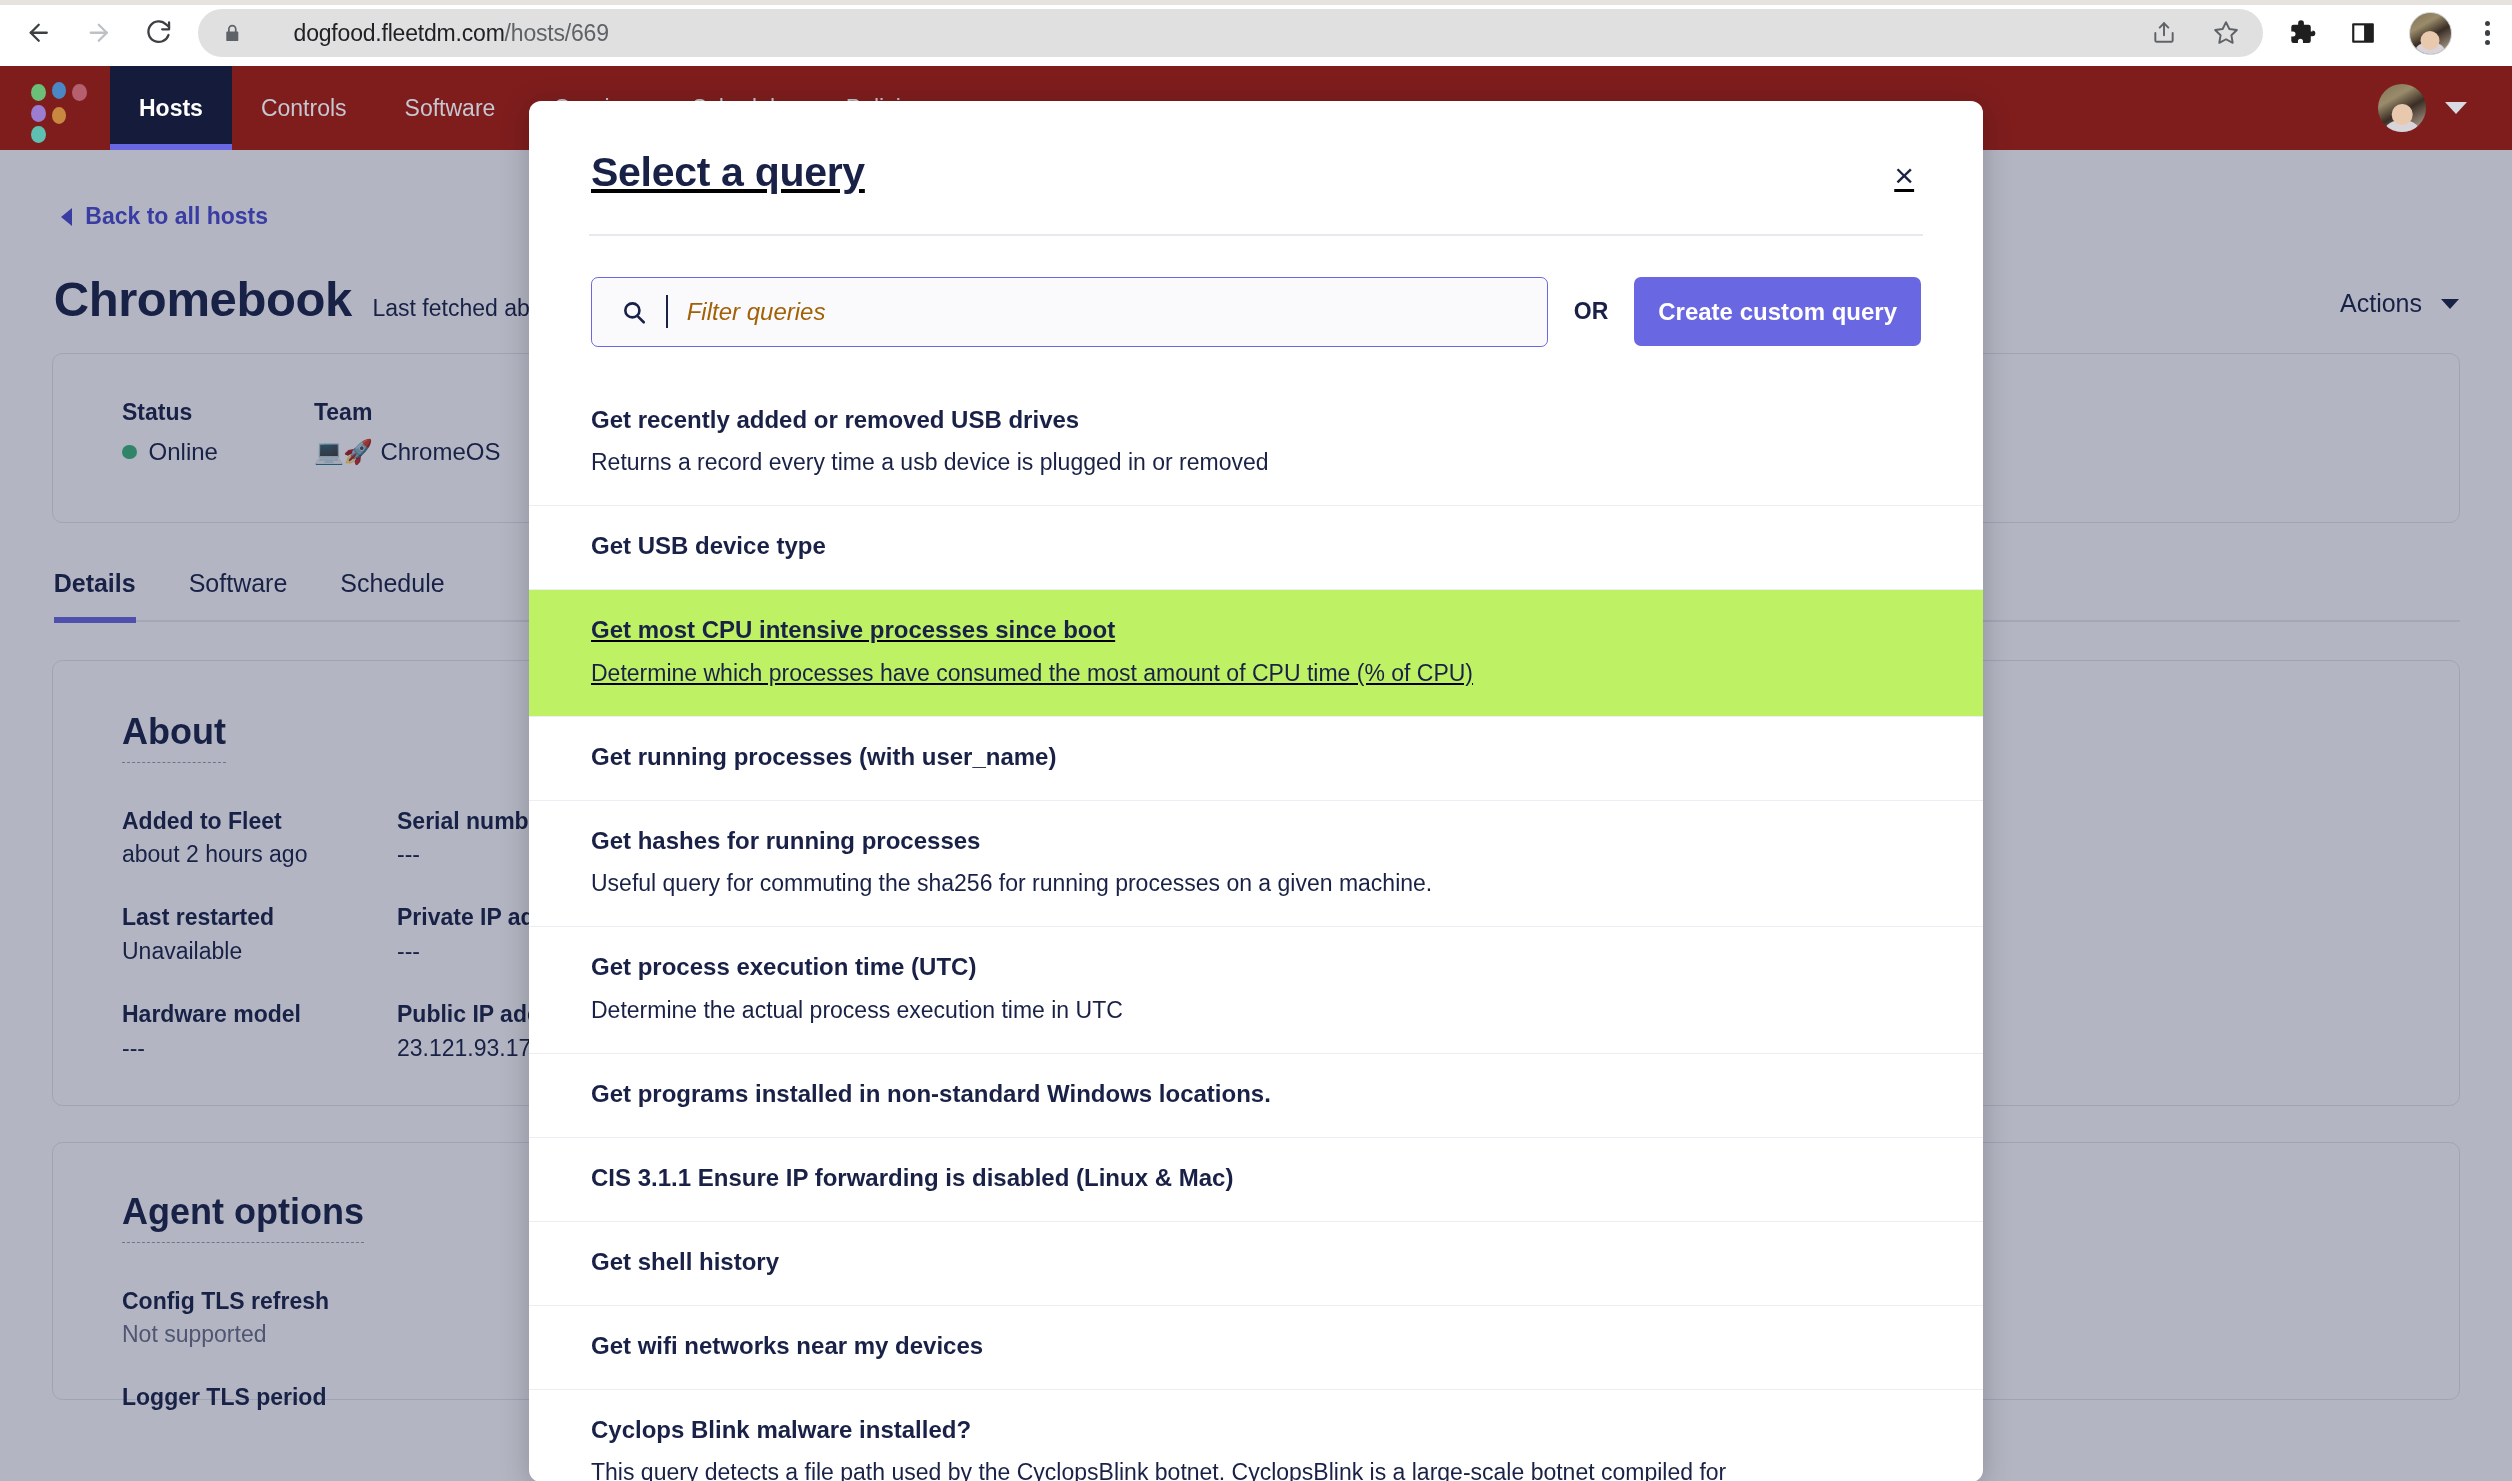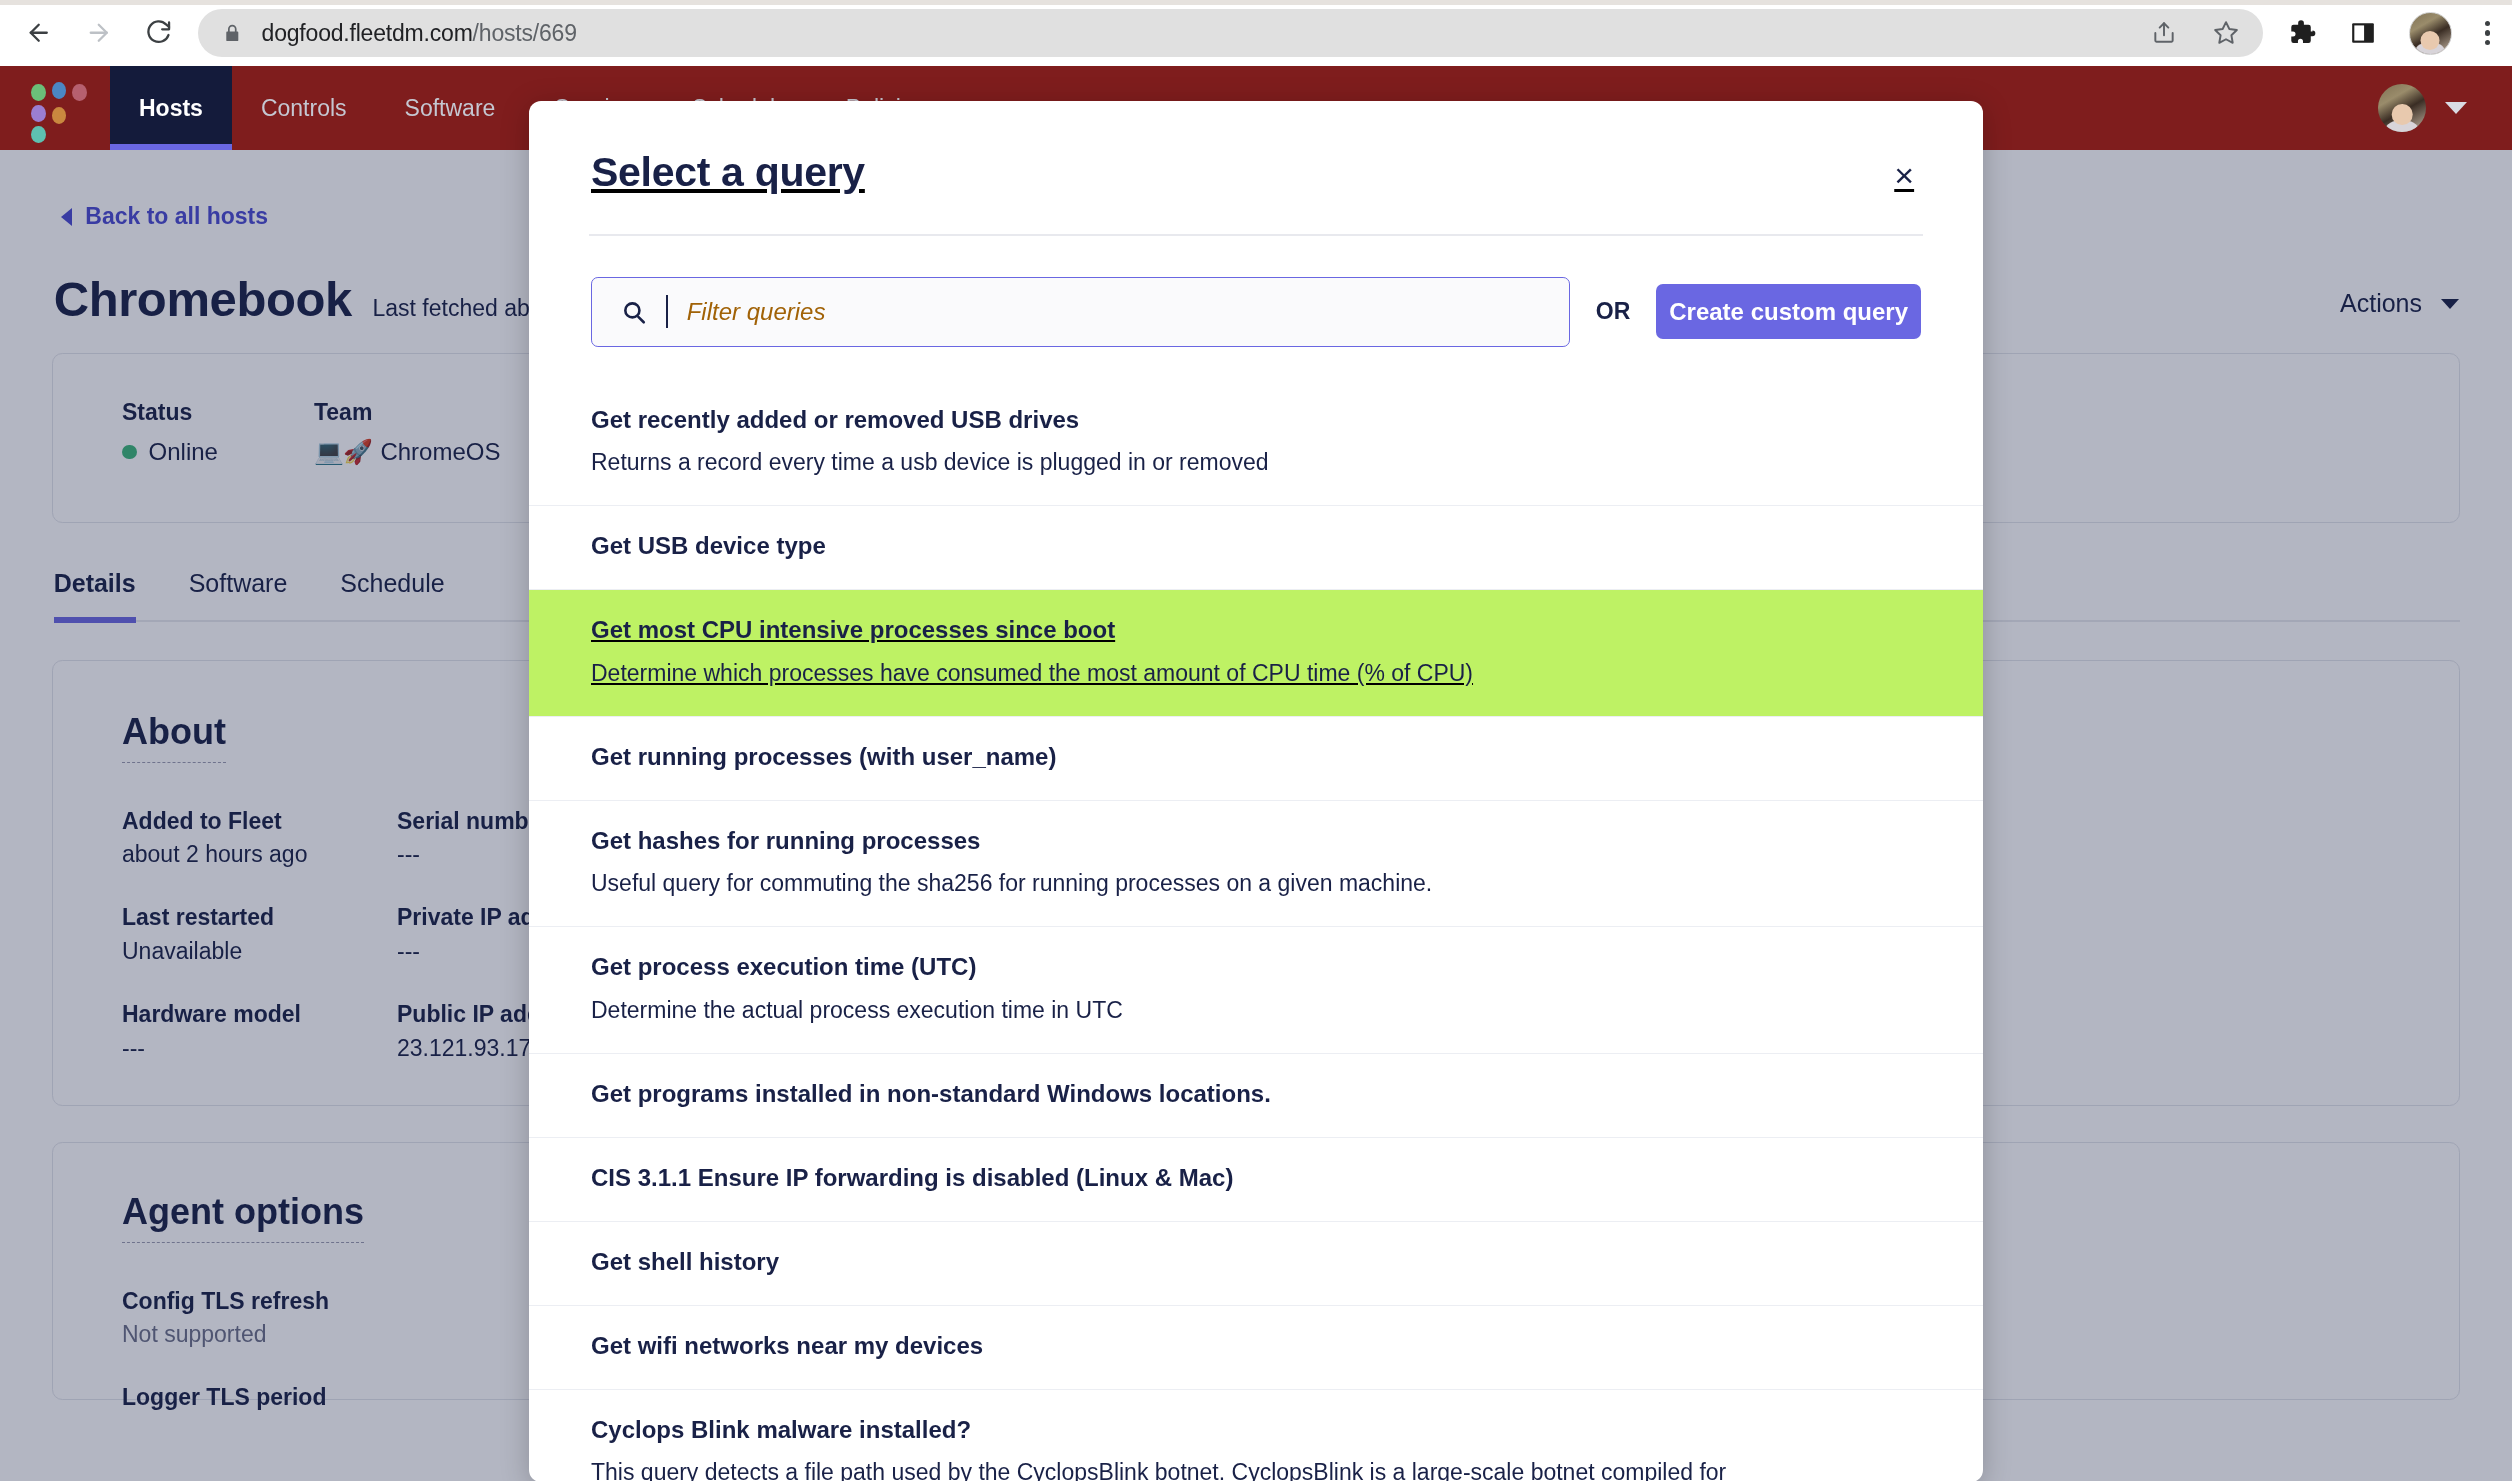--- a/index.html
+++ b/index.html
@@ -32,20 +32,21 @@
   .nav-btn.disabled { color:#bdc1c6; }
 
   .omnibox {
     flex: 1;
     height: 48px;
     background: #e0e0e0;
     border-radius: 24px;
     display: flex; align-items: center;
     padding: 0 24px;
     position: relative;
+    gap: 32px;
   }
   .lock-icon { margin-right: 19px; display:flex; color:#5f6368; }
   .url-text {
     font-size: 23px; color:#202124; letter-spacing: -0.2px;
     white-space: nowrap;
   }
   .url-text .path { color: #5f6368; }
   .omni-actions { margin-left:auto; display:flex; align-items:center; gap:36px; }
   .omni-icon { color:#5f6368; display:flex; }
 
@@ -243,21 +244,21 @@
     gap: 19px;
   }
   .search-icon { color:#192147; display:flex; }
   .caret { width:1.7px; height:33px; background:#192147; }
   .search-ph { font-size:24px; color:#a16207; font-style: italic; }
   .or-text { font-size:23px; font-weight:bold; color:#192147; }
   .create-btn {
     background:#6a67e2; color:#ffffff;
     font-size:24px; font-weight:bold;
     border-radius: 6.9px; border:none;
-    padding: 0 13px; height: 55px;
+    padding: 0 24px; height: 69px;
     display:flex; align-items:center;
     cursor:pointer;
   }
 
   .query-list { margin-top: 33px; }
   .query-item {
     padding: 26px 62px 29px 62px;
     border-bottom: 1.7px solid #eceef3;
     cursor:pointer;
   }

